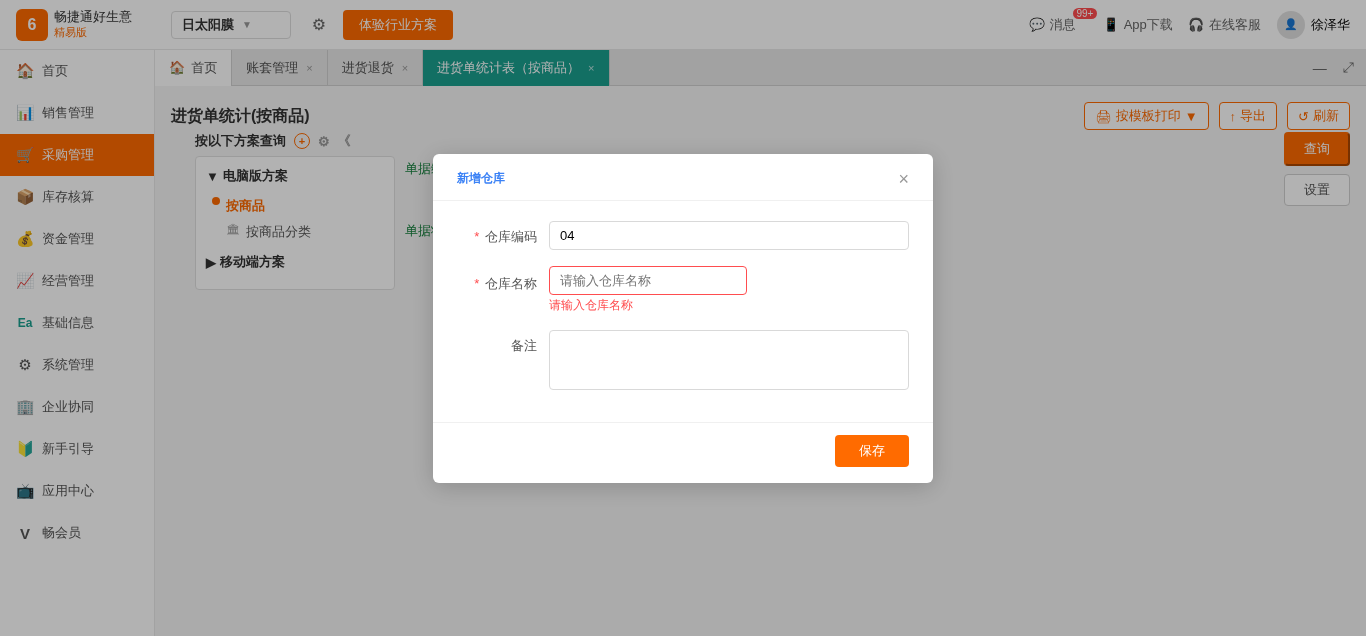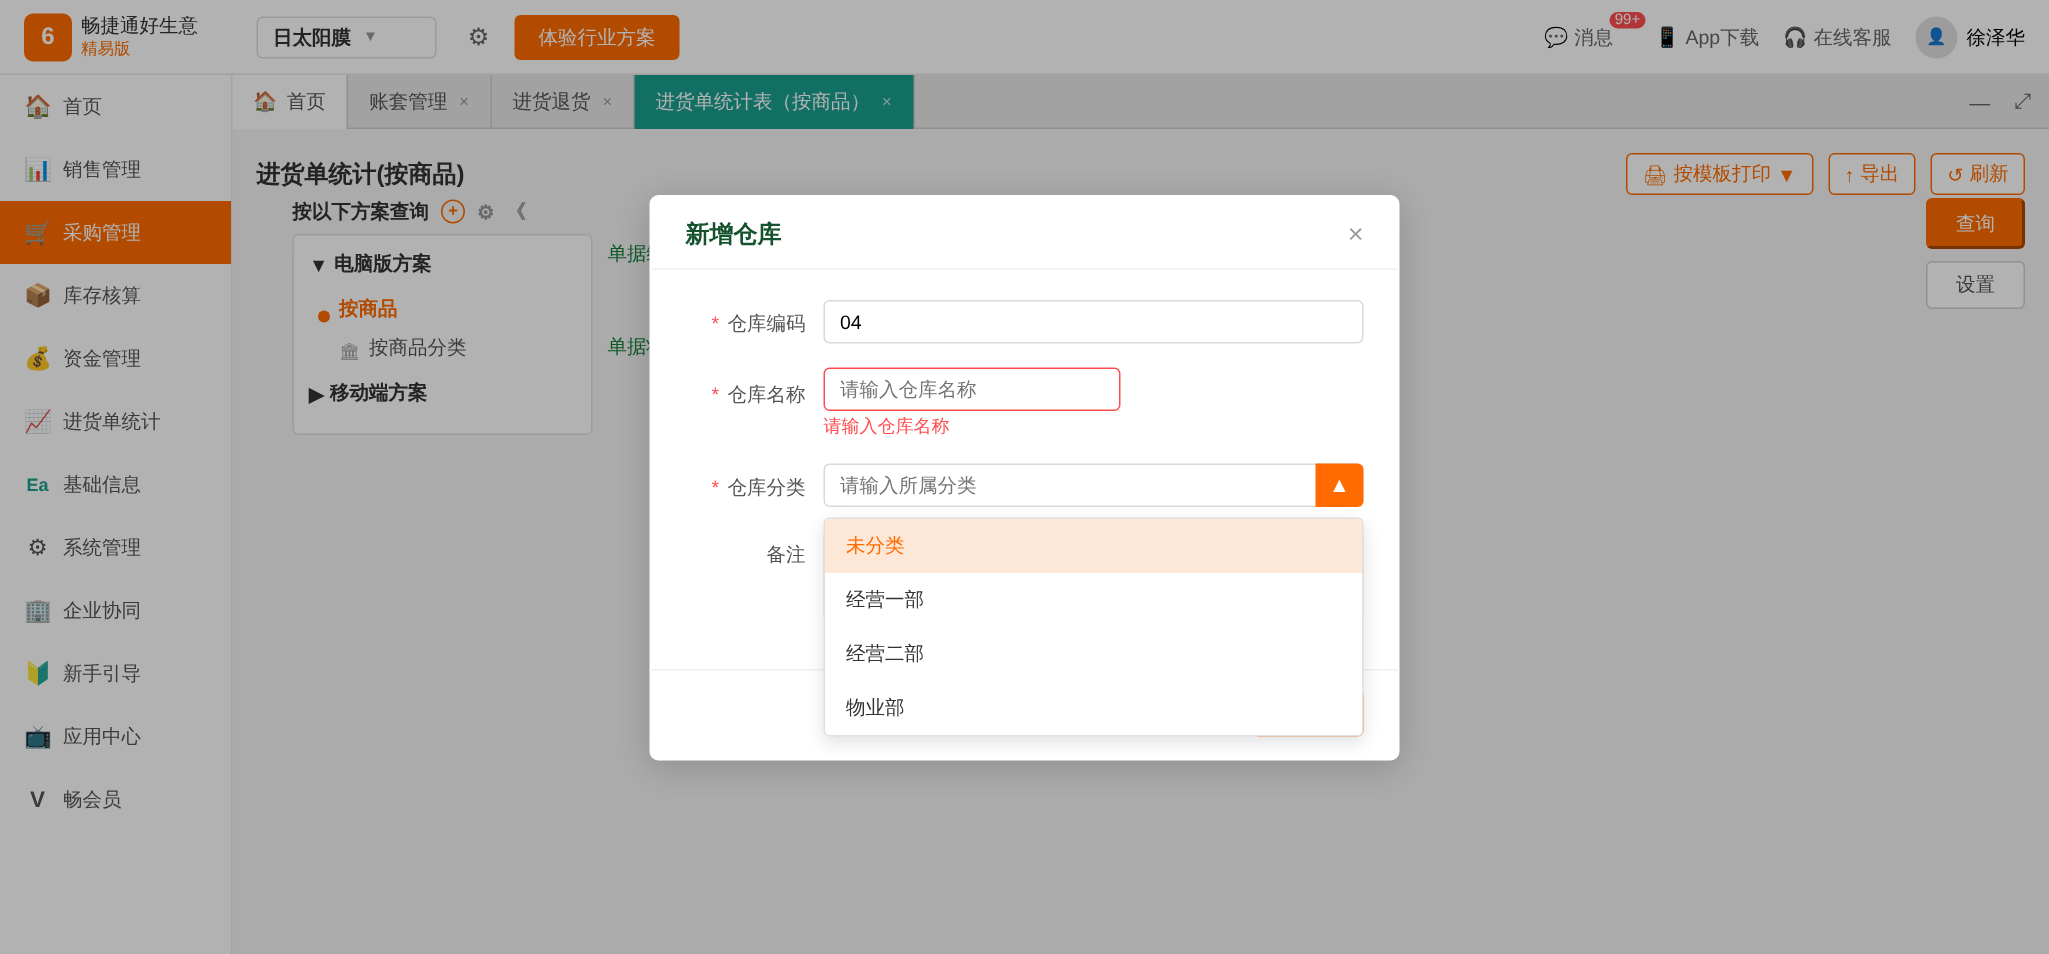--- a/index.html
+++ b/index.html
@@ -261,21 +261,21 @@
       font-size: 13px;
       color: #333;
       font-weight: bold;
       margin-bottom: 8px;
       display: flex;
       align-items: center;
       gap: 4px;
     }
     .scheme-item {
       display: flex;
-      align-items: flex-end;
+      align-items: flex-start;
       gap: 6px;
       padding: 4px 6px;
       cursor: pointer;
       font-size: 13px;
       color: #555;
       border-radius: 3px;
     }
     .scheme-item.active-scheme { color: #ff6b00; font-weight: bold; }
     .scheme-item .dot { width: 8px; height: 8px; border-radius: 50%; background: #ff6b00; }
 
@@ -318,23 +318,23 @@
       position: relative;
     }
     .modal-header {
       display: flex;
       align-items: center;
       justify-content: space-between;
       padding: 16px 24px 12px;
       border-bottom: 1px solid #f0f0f0;
     }
     .modal-title {
-      font-size: 16px;
+      font-size: 12px;
       font-weight: bold;
-      color: #14532d;
+      color: #3b82f6;
     }
     .modal-close {
       cursor: pointer;
       color: #999;
       font-size: 18px;
       line-height: 1;
     }
     .modal-body {
       padding: 20px 24px 16px;
     }
@@ -506,21 +506,21 @@
     <div class="sidebar-item">
       <span class="sidebar-icon">📦</span>
       <span>库存核算</span>
     </div>
     <div class="sidebar-item">
       <span class="sidebar-icon">💰</span>
       <span>资金管理</span>
     </div>
     <div class="sidebar-item">
       <span class="sidebar-icon">📈</span>
-      <span>进货单统计</span>
+      <span>经营管理</span>
     </div>
     <div class="sidebar-item">
       <span class="sidebar-icon" style="font-style:normal;font-size:12px;font-weight:bold;color:#1a9f8f;">Ea</span>
       <span>基础信息</span>
     </div>
     <div class="sidebar-item">
       <span class="sidebar-icon">⚙</span>
       <span>系统管理</span>
     </div>
     <div class="sidebar-item">
@@ -671,38 +671,20 @@
         <div style="display:flex;align-items:center;">
           <div class="form-label">
             <span class="required">*</span>
             <span>仓库名称</span>
           </div>
           <input class="form-input error-border" type="text" style="border-color: rgb(255, 77, 79);" placeholder="请输入仓库名称">
         </div>
         <div style="margin-left:92px;color:#ff4d4f;font-size:12px;margin-top:2px;">请输入仓库名称</div>
       </div>
 
-      <div class="form-row" style="align-items:flex-start;">
-        <div class="form-label" style="padding-top:7px;">
-          <span class="required">*</span>
-          <span>仓库分类</span>
-        </div>
-        <div class="classify-input-wrap">
-          <input class="classify-input" type="text" placeholder="请输入所属分类" style="">
-          <div class="classify-arrow-btn">
-            <span>▲</span>
-          </div>
-          <div class="dropdown-list">
-            <div class="dropdown-item selected">未分类</div>
-            <div class="dropdown-item">经营一部</div>
-            <div class="dropdown-item">经营二部</div>
-            <div class="dropdown-item">物业部</div>
-          </div>
-        </div>
-      </div>
 
       <div class="form-row">
         <div class="form-label">备注</div>
         <textarea class="textarea-input" style=""></textarea>
       </div>
     </div>
     <div class="modal-footer">
       <button class="btn-save">保存</button>
     </div>
   </div>

